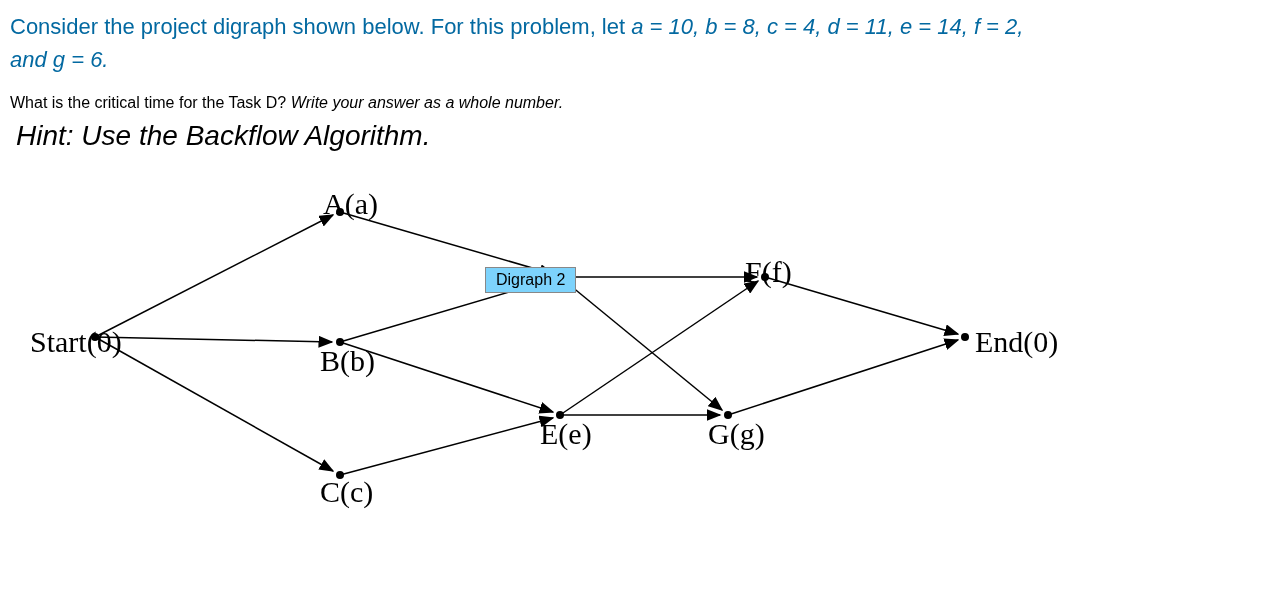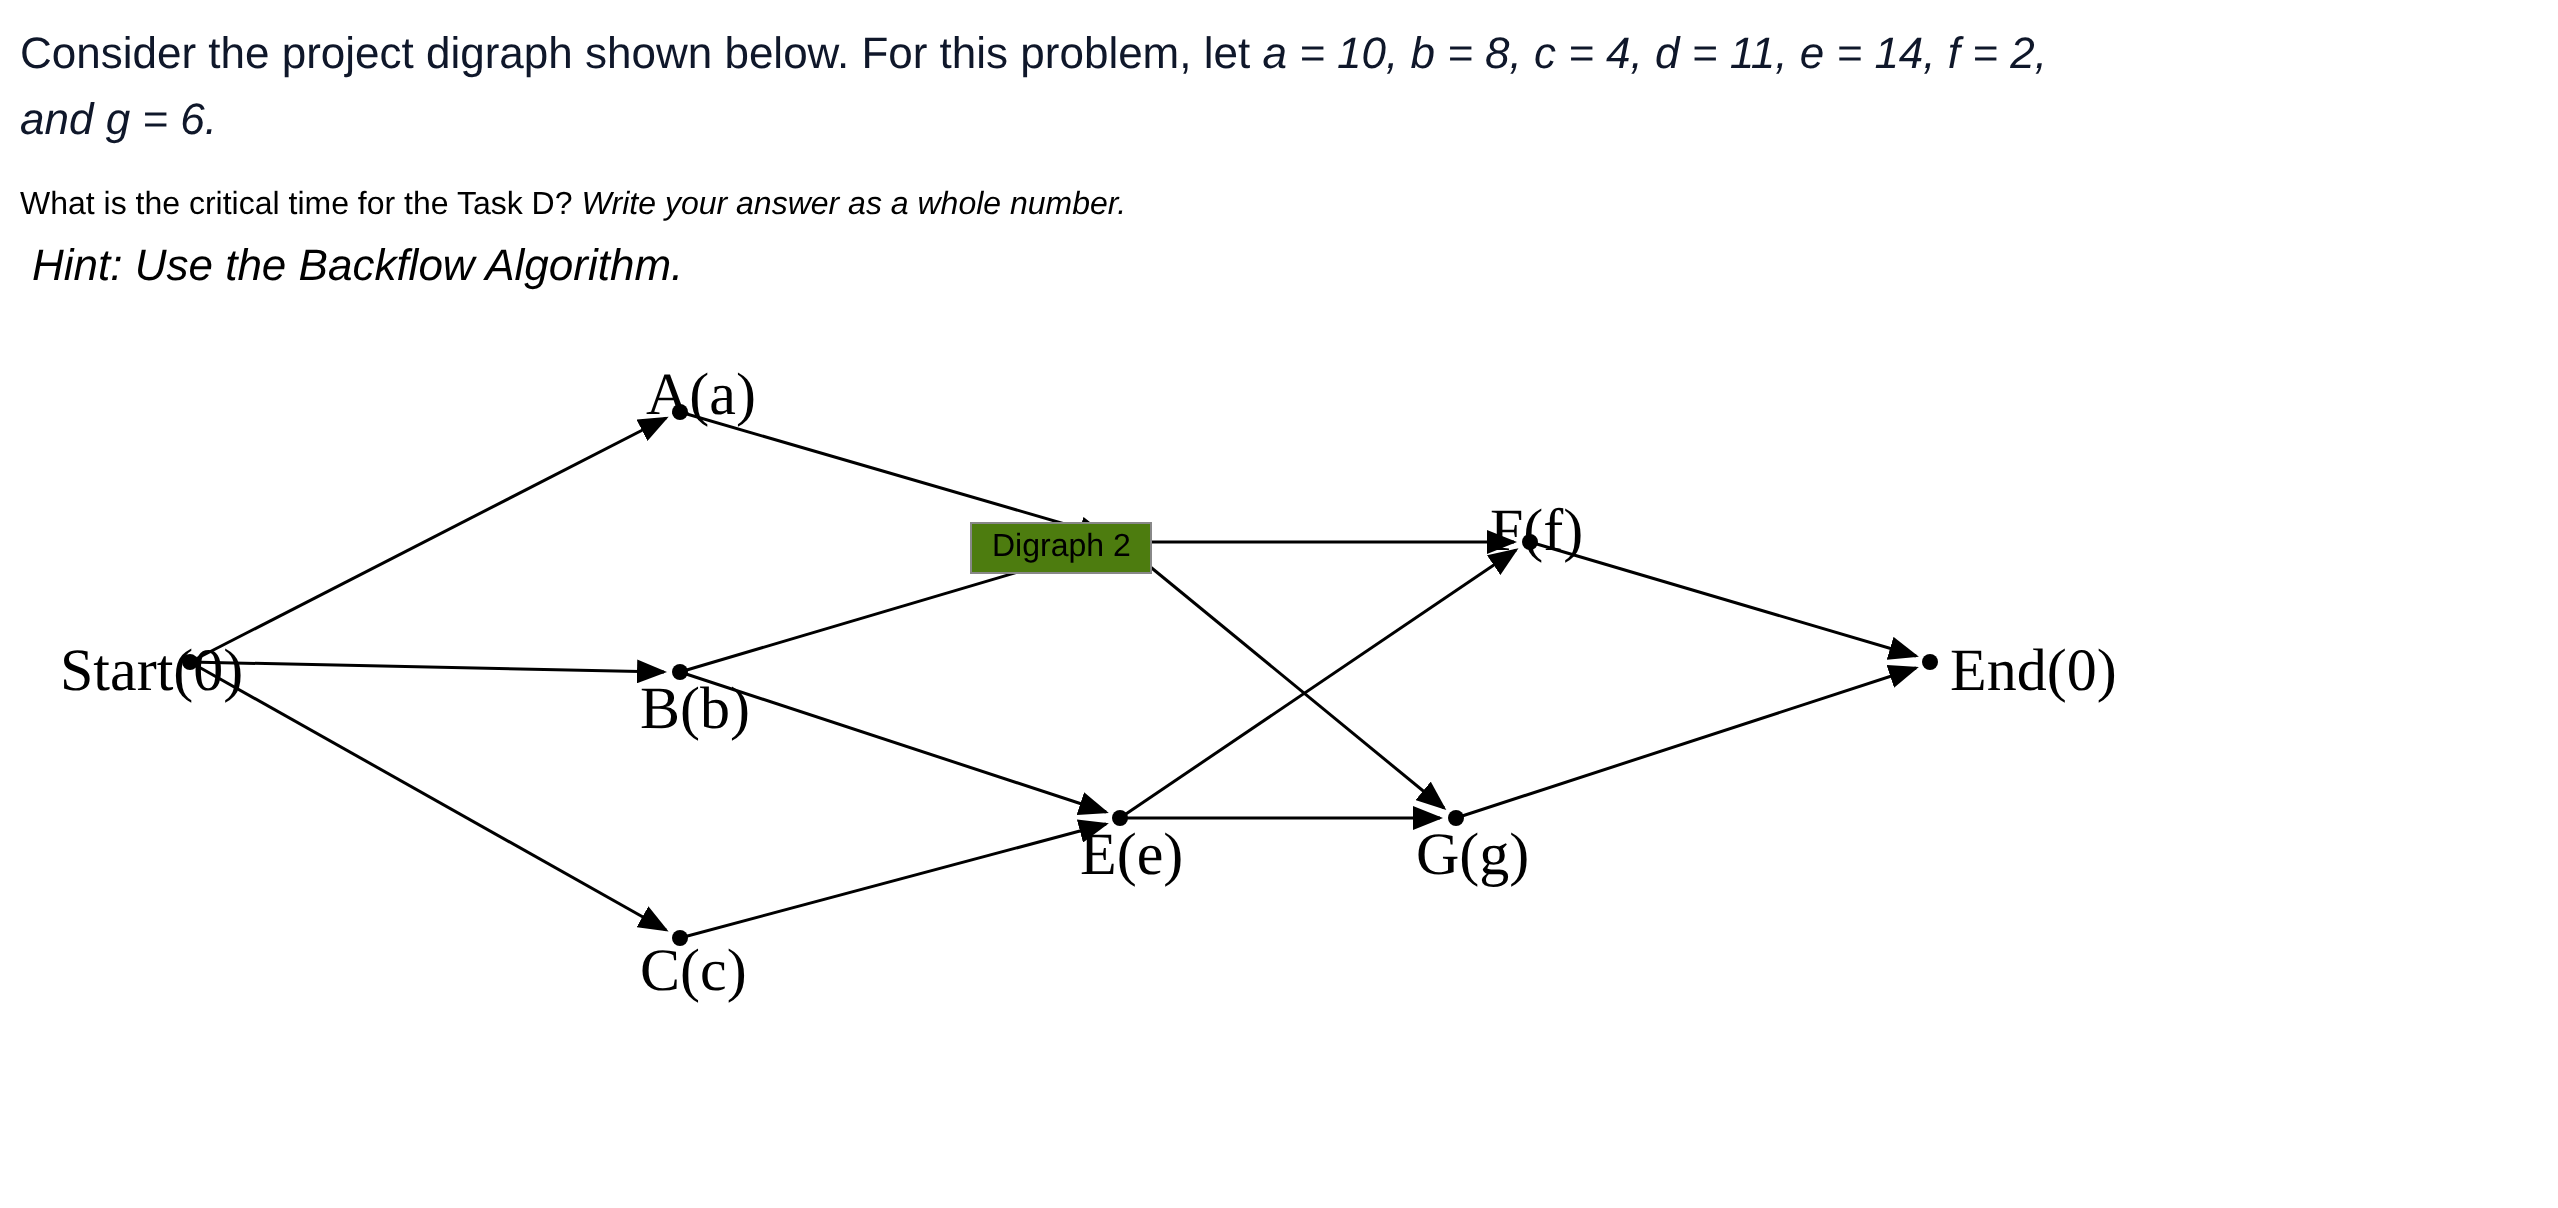--- a/index.html
+++ b/index.html
@@ -11,34 +11,34 @@
       font-family: Arial, Helvetica, sans-serif;
       background: #fff;
       padding: 10px;
       width: 1279px;
       height: 604px;
       position: relative;
     }
     .problem-text {
       font-size: 22px;
       line-height: 1.5;
-      color: #0f172a;
+      color: #0369a1;
       margin-bottom: 0;
     }
     .italic {
       font-style: italic;
     }
     .question-text {
       font-size: 16px;
       line-height: 1.6;
       color: #000;
       margin-top: 14px;
     }
     .hint-text {
-      font-size: 22px;
+      font-size: 28px;
       font-style: italic;
       color: #000;
       margin-top: 4px;
       margin-left: 6px;
     }
     .digraph-container {
       position: relative;
       width: 1000px;
       height: 350px;
       margin-top: 30px;
@@ -51,21 +51,21 @@
     }
     .node-label {
       position: absolute;
       font-family: 'Times New Roman', serif;
       font-size: 30px;
       color: #000;
       white-space: nowrap;
     }
     .tooltip-box {
       position: absolute;
-      background: #4d7c0f;
+      background: #7dd3fc;
       border: 1px solid #888;
       font-family: Arial, sans-serif;
       font-size: 16px;
       padding: 3px 10px;
       color: #000;
     }
   </style>
 </head>
 <body>
 

